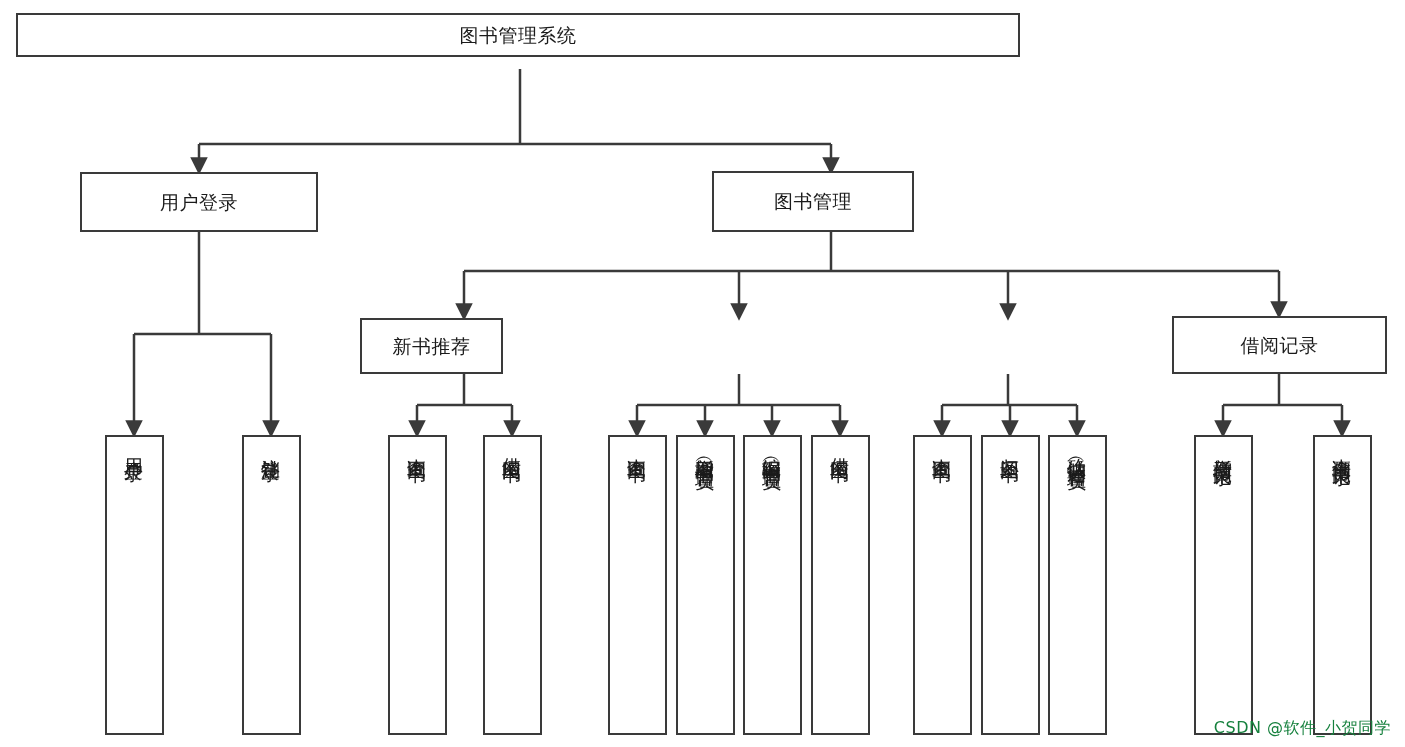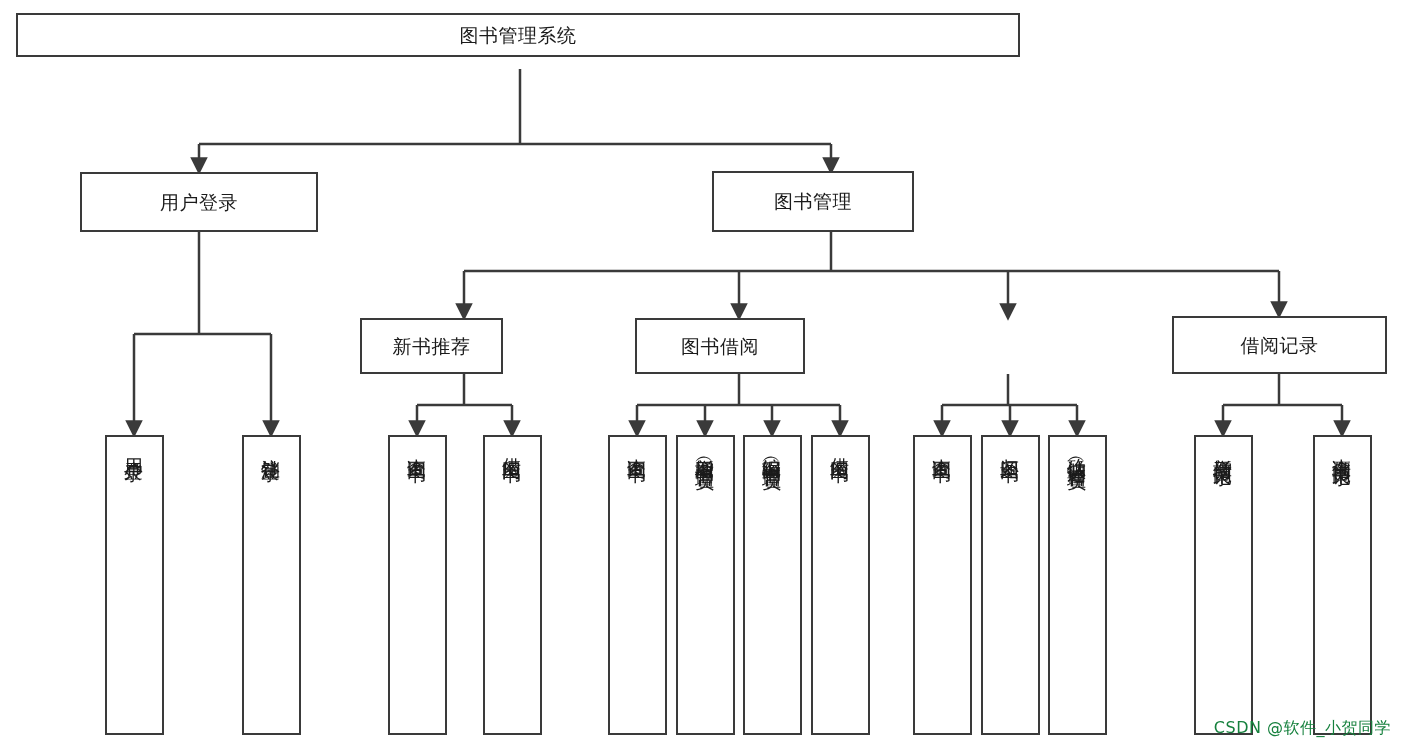--- a/index.html
+++ b/index.html
@@ -128,23 +128,20 @@
   <div class="node" id="n-l1-0" style="left: 80px; top: 172px; width: 238px; height: 60px;">
     <span class="node-label">用户登录</span>
   </div>
   <div class="node" id="n-l1-1" style="left: 712px; top: 171px; width: 202px; height: 61px;">
     <span class="node-label">图书管理</span>
   </div>
 
   <div class="node" id="n-l2-0" style="left: 360px; top: 318px; width: 143px; height: 56px;">
     <span class="node-label">新书推荐</span>
   </div>
-  <div class="node" id="n-l2-1" style="left: 635px; top: 318px; width: 170px; height: 56px;">
-    <span class="node-label">图书借阅</span>
-  </div>
   <div class="node" id="n-l2-3" style="left: 1172px; top: 316px; width: 215px; height: 58px;">
     <span class="node-label">借阅记录</span>
   </div>
 
   <div class="node vertical" id="n-leaf-0" style="left: 105px; top: 435px; width: 59px; height: 300px;">
     <span class="node-label">用户登录</span>
   </div>
   <div class="node vertical" id="n-leaf-1" style="left: 242px; top: 435px; width: 59px; height: 300px;">
     <span class="node-label">注销登录</span>
   </div>

